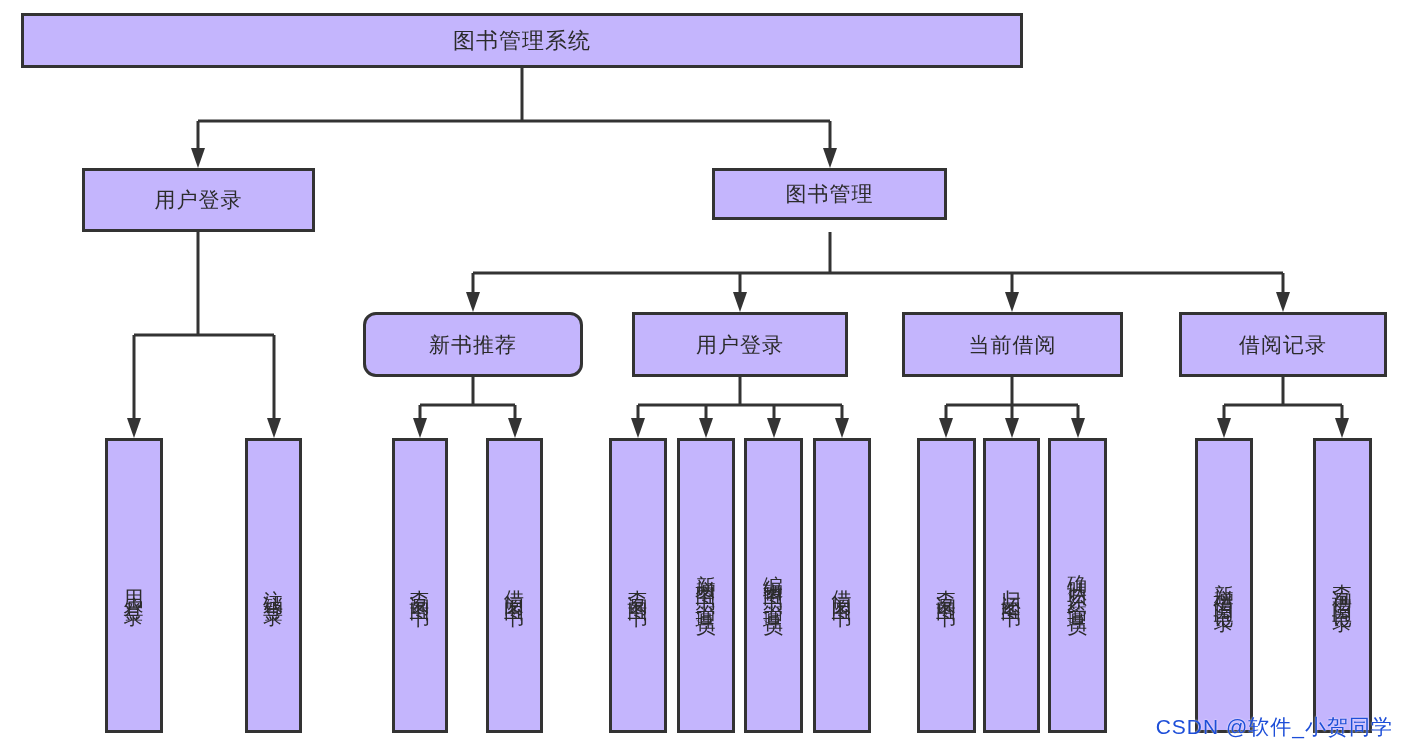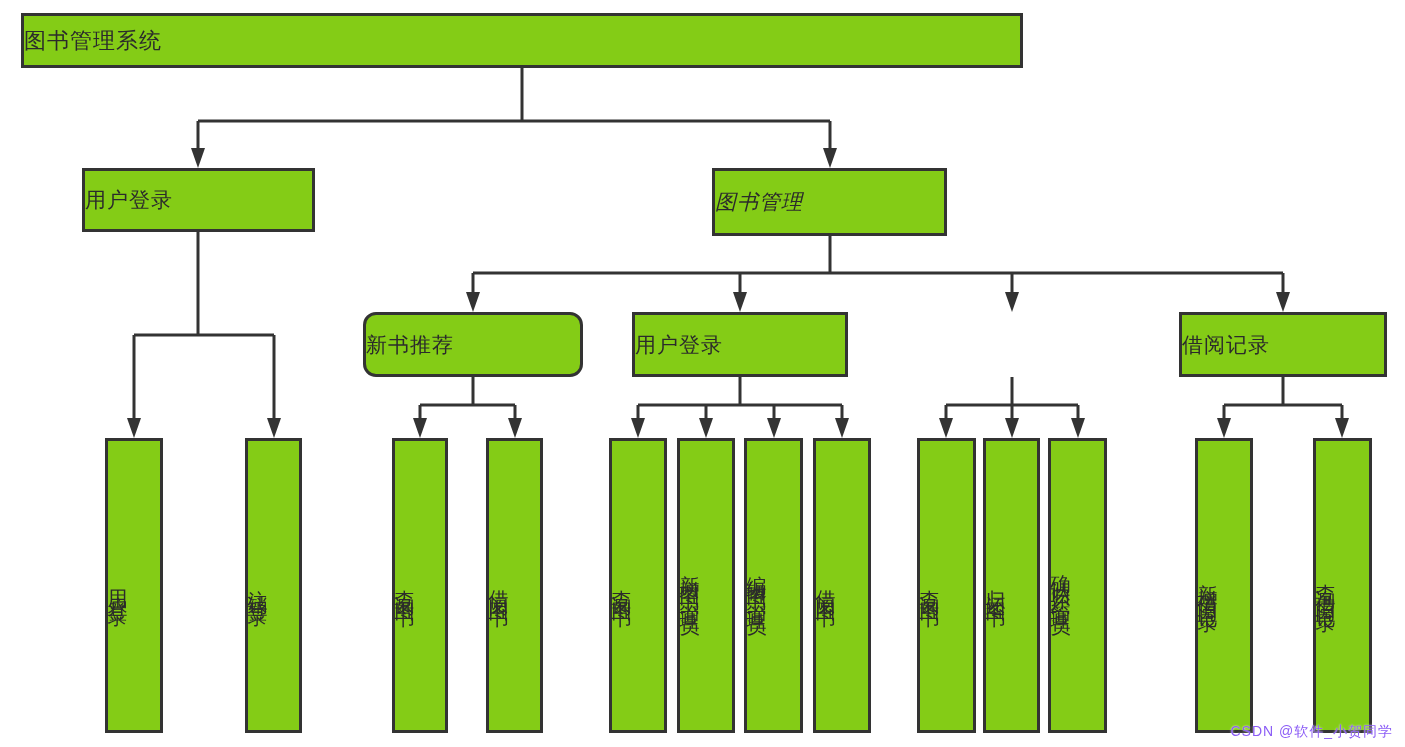--- a/index.html
+++ b/index.html
@@ -14,44 +14,45 @@
   #connectors {
     position: absolute;
     left: 0; top: 0;
     width: 1405px; height: 747px;
     pointer-events: none;
   }
   .box {
     position: absolute;
     box-sizing: border-box;
     border: 3px solid #333333;
-    background: #84cc16;
+    background: #c4b5fd;
     display: flex;
     align-items: center;
+    justify-content: center;
     color: #2b2b2b;
   }
   .box.h span {
     font-size: 21px;
     letter-spacing: 1px;
     white-space: nowrap;
   }
   .box.root span { font-size: 22px; }
   .box.v span {
     writing-mode: vertical-rl;
     text-orientation: mixed;
     font-size: 20px;
     letter-spacing: 6px;
     line-height: 1;
   }
   #watermark {
     position: absolute;
     right: 12px;
     bottom: 6px;
-    font-size: 14px;
-    color: #8b5cf6;
+    font-size: 21px;
+    color: #1d4ed8;
     letter-spacing: 1px;
     text-shadow: 0 0 2px #ffffff;
     white-space: nowrap;
     z-index: 5;
   }
   .stroke { stroke: #333333; stroke-width: 3; fill: none; }
   .head { fill: #333333; stroke: none; }
 </style>
 </head>
 <body>
@@ -120,29 +121,32 @@
       <polygon class="head" points="1335,418 1349,418 1342,438"></polygon>
   </svg>
 
   <div class="box h root" style="left:21px; top:13px; width:1002px; height:55px;">
     <span>图书管理系统</span>
   </div>
 
   <div class="box h" style="left:82px; top:168px; width:233px; height:64px;">
     <span>用户登录</span>
   </div>
-  <div class="box h" style="left:712px; top:168px; width:235px; height:68px;font-style:italic;">
+  <div class="box h" style="left:712px; top:168px; width:235px; height:52px;">
     <span>图书管理</span>
   </div>
 
   <div class="box h" style="left:363px; top:312px; width:220px; height:65px;border-radius:13px;">
     <span>新书推荐</span>
   </div>
   <div class="box h" style="left:632px; top:312px; width:216px; height:65px;">
     <span>用户登录</span>
+  </div>
+  <div class="box h" style="left:902px; top:312px; width:221px; height:65px;">
+    <span>当前借阅</span>
   </div>
   <div class="box h" style="left:1179px; top:312px; width:208px; height:65px;font-family:Liberation Serif, serif;">
     <span>借阅记录</span>
   </div>
 
   <div class="box v" style="left:105px; top:438px; width:58px; height:295px;">
     <span>用户登录</span>
   </div>
   <div class="box v" style="left:245px; top:438px; width:57px; height:295px;">
     <span>注销登录</span>

